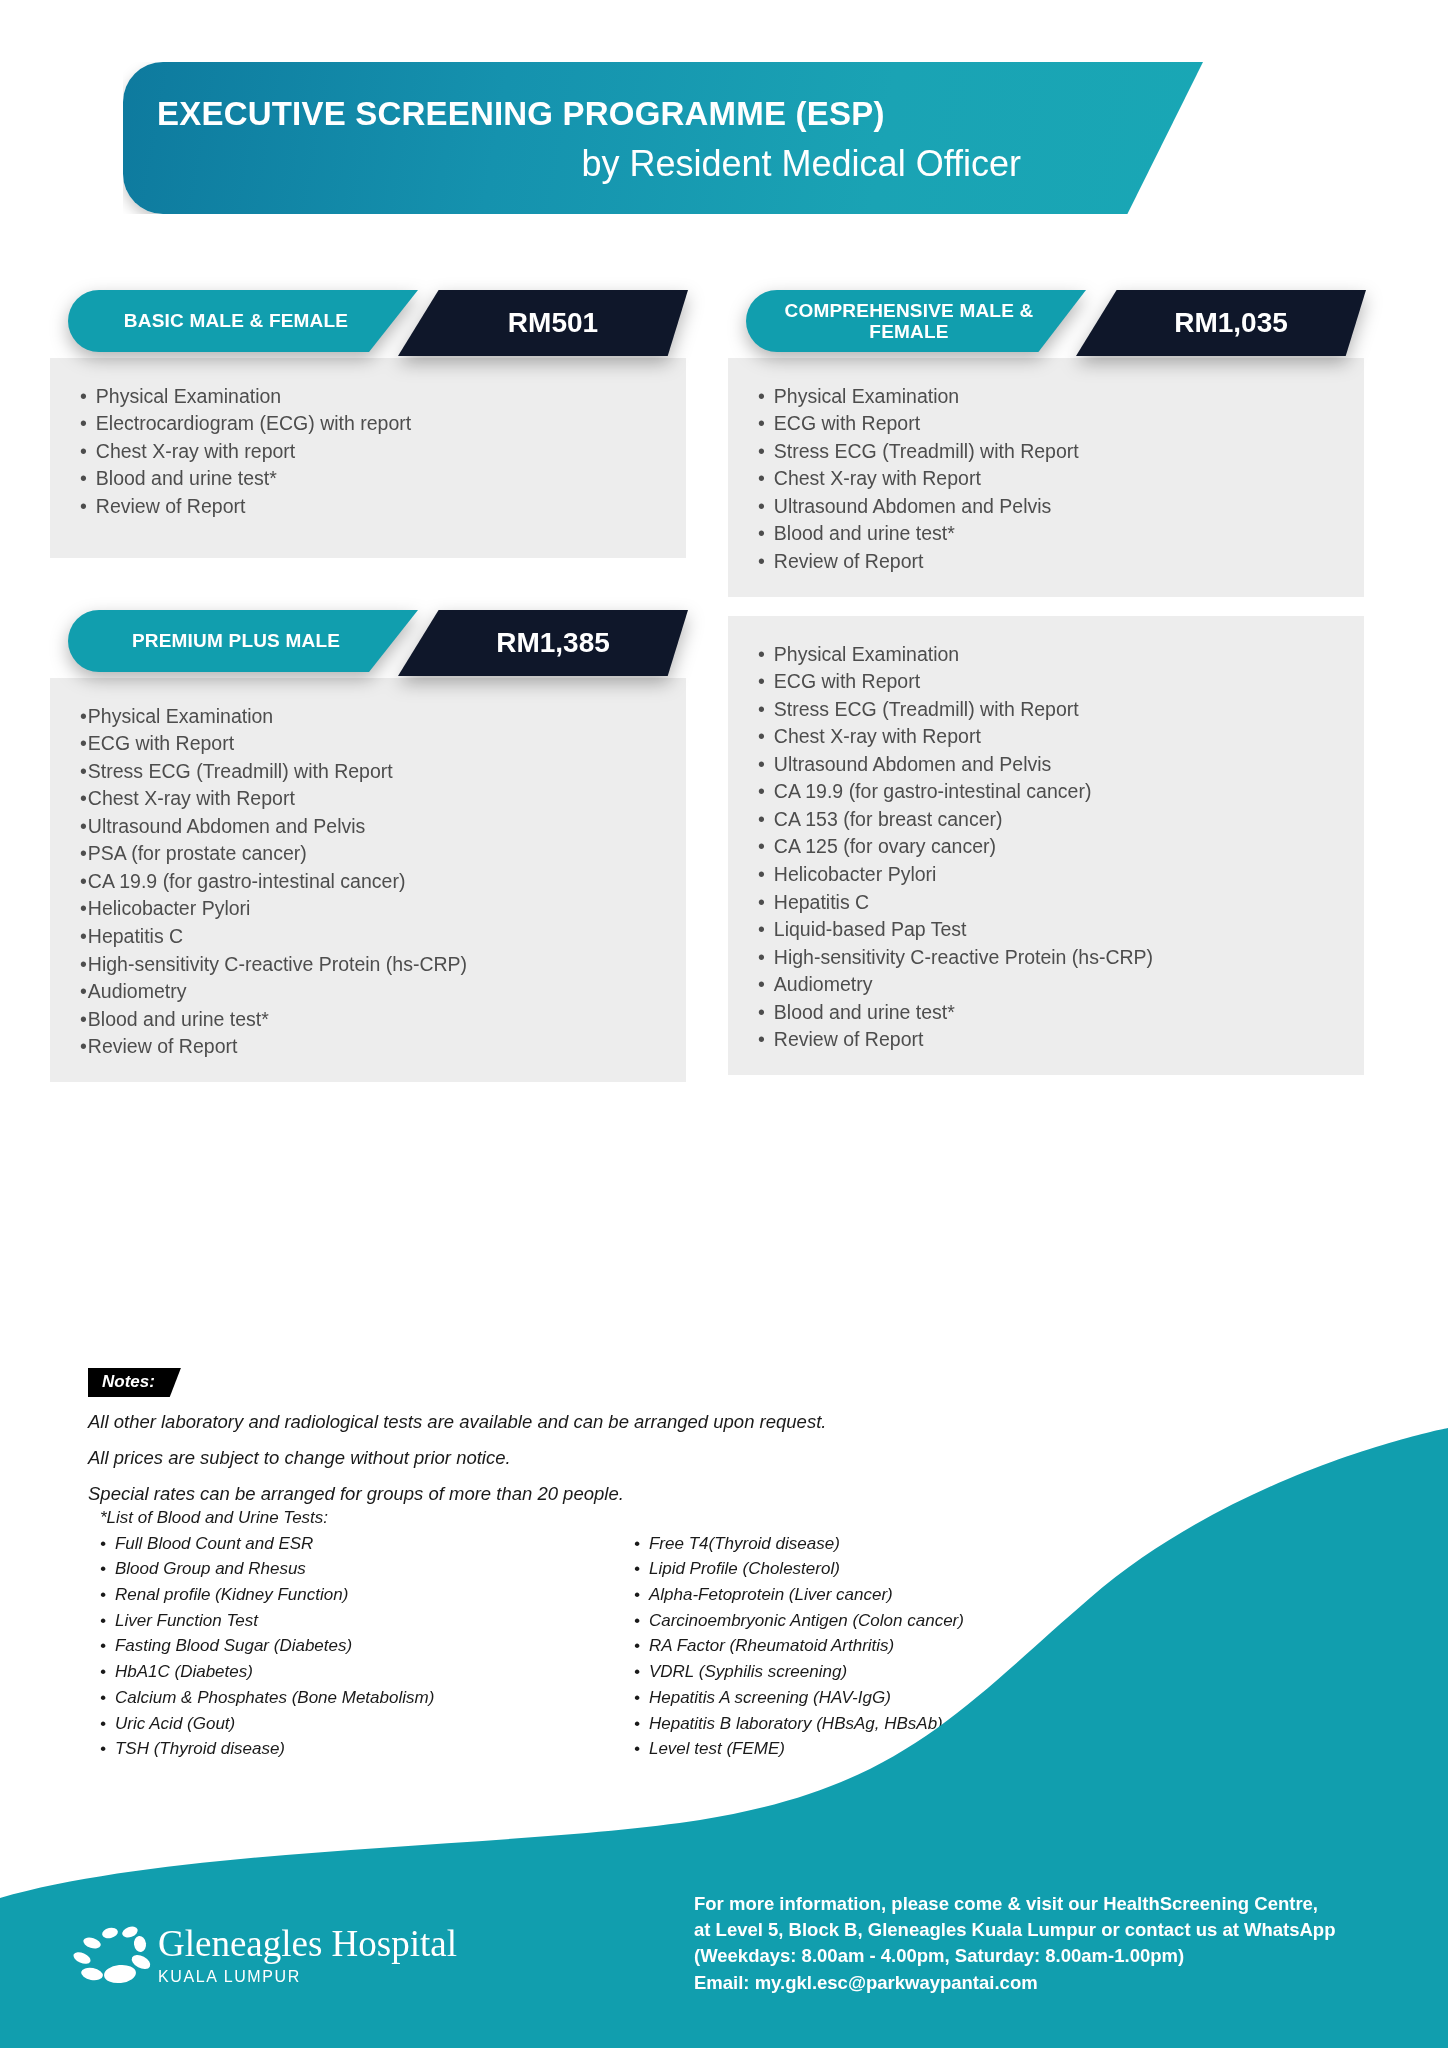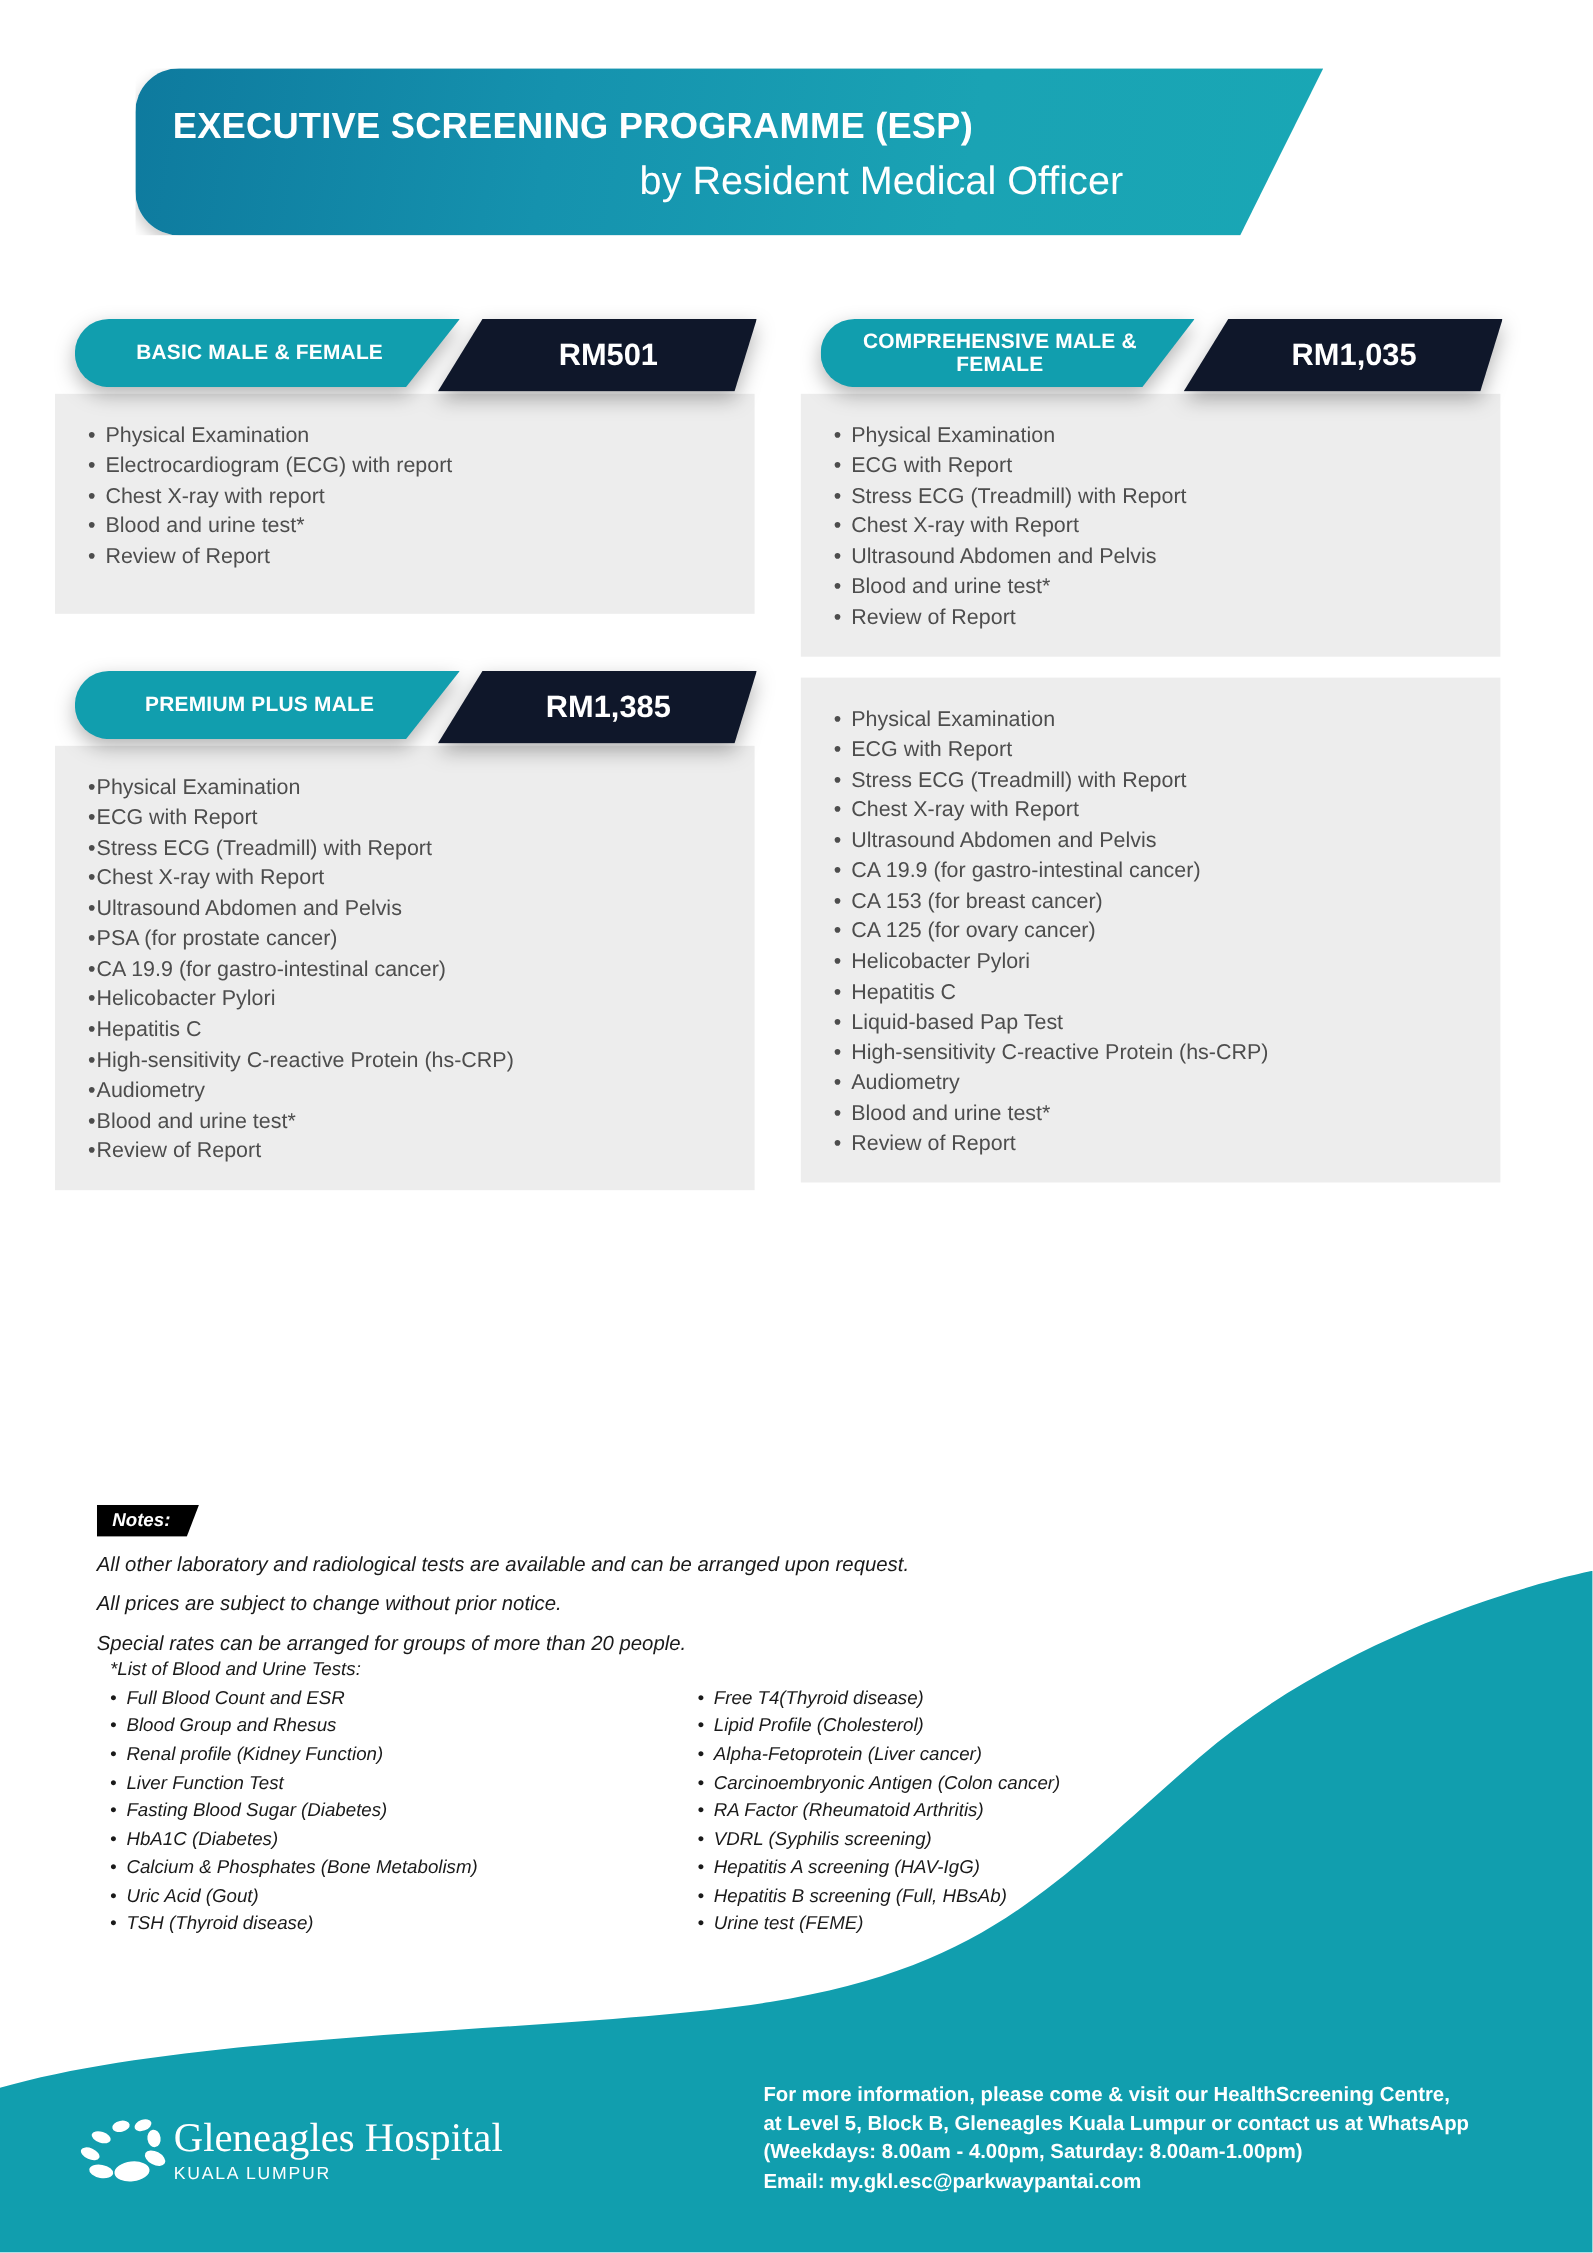--- a/index.html
+++ b/index.html
@@ -536,25 +536,25 @@
       <li>
           <span class="b">•</span>
           <span>VDRL (Syphilis screening)</span>
         </li>
       <li>
           <span class="b">•</span>
           <span>Hepatitis A screening (HAV-IgG)</span>
         </li>
       <li>
           <span class="b">•</span>
-          <span>Hepatitis B screening (Full, HBsAb)</span>
-        </li>
-      <li>
-          <span class="b">•</span>
-          <span>Urine test (FEME)</span>
+          <span>Hepatitis B laboratory (HBsAg, HBsAb)</span>
+        </li>
+      <li>
+          <span class="b">•</span>
+          <span>Level test (FEME)</span>
         </li>
     </ul>
   </div>
 </div>
 
 <div class="swoosh">
   <svg width="1448" height="620" viewBox="0 0 1448 620" xmlns="http://www.w3.org/2000/svg">
     <path d="M1448,0 C1448,0 1240,40 1090,170 C960,282 900,360 700,392 C520,420 180,418 0,470 L0,620 L1448,620 Z" fill="#119eae"></path>
   </svg>
 </div>

